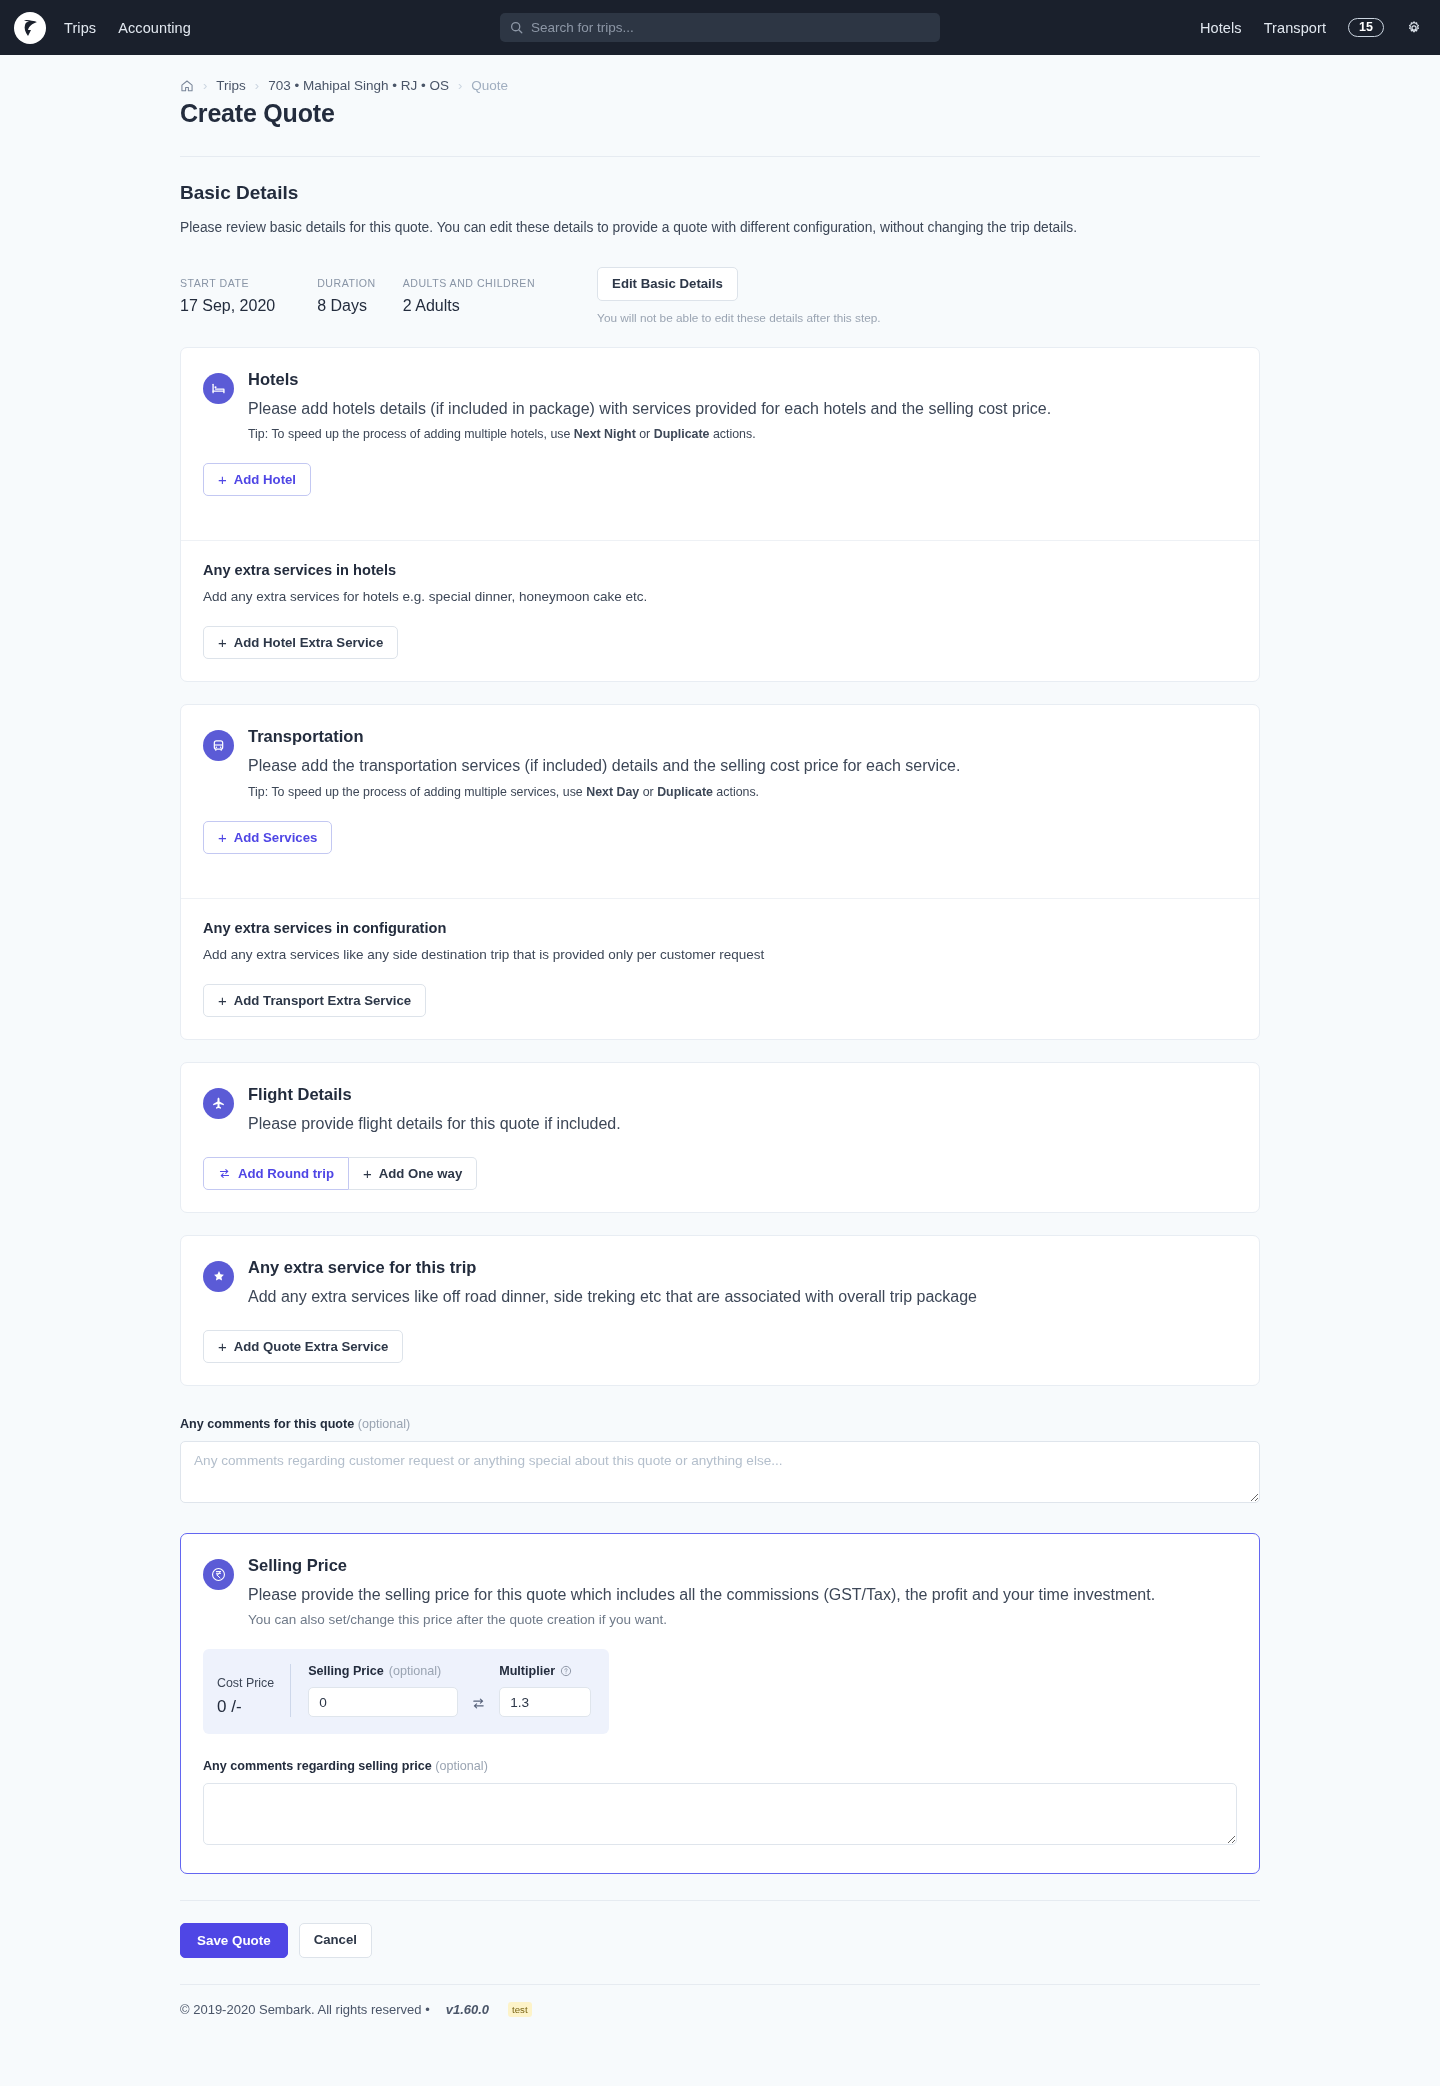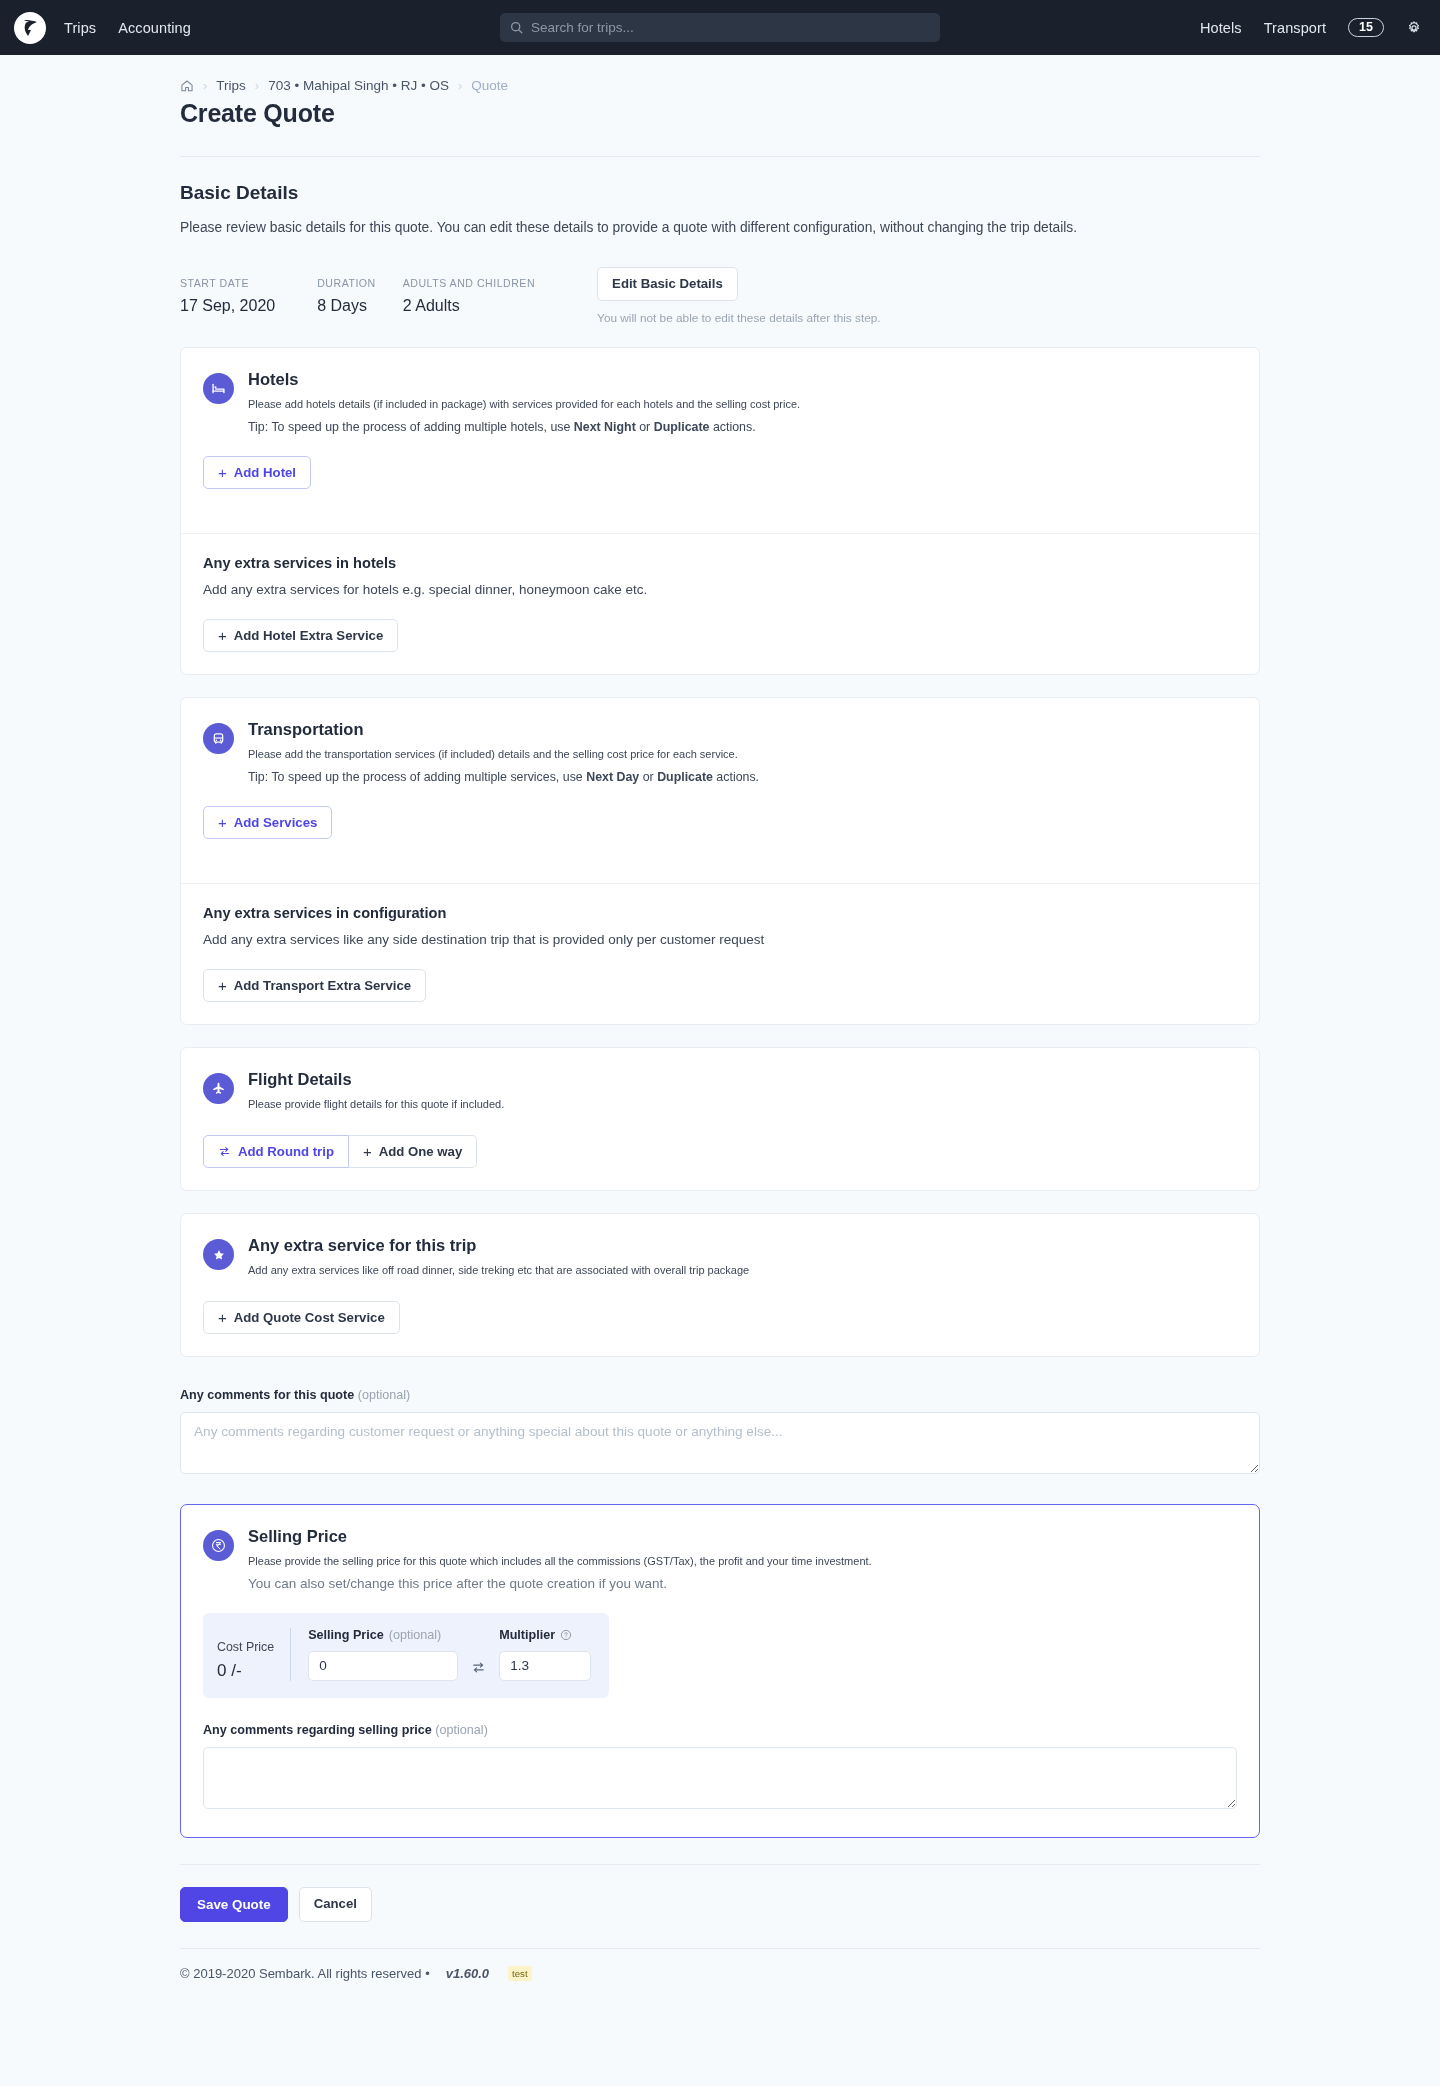--- a/index.html
+++ b/index.html
@@ -180,24 +180,25 @@
     display: flex; align-items: center; justify-content: center;
     flex: 0 0 auto;
     margin-top: 3px;
   }
   .card-title {
     font-size: 16.5px;
     font-weight: 700;
     color: #232c3d;
   }
   .card-desc {
-    font-size: 11px;
+    font-size: 16px;
     color: #3d4757;
     margin-top: 8px;
     line-height: 1.45;
+    text-align: center;
   }
   .card-tip {
     font-size: 12.4px;
     color: #3d4757;
     margin-top: 7px;
   }
   .card-tip b { font-weight: 700; }
   .btn-outline-primary {
     border: 1px solid #c3c8f2;
     color: #4f46e5;
@@ -567,21 +568,21 @@
           </svg>
         </span>
         <div>
           <div class="card-title">Any extra service for this trip</div>
           <div class="card-desc">Add any extra services like off road dinner, side treking etc that are associated with overall trip package</div>
         </div>
       </div>
       <div class="btn-row">
         <button class="btn-outline-plain">
           <span class="plus">+</span>
-          <span>Add Quote Cost Service</span>
+          <span>Add Quote Extra Service</span>
         </button>
       </div>
     </div>
   </div>
 
   <div class="field-block">
     <label class="field-label">
       <span>Any comments for this quote</span>
       <span class="opt">(optional)</span>
     </label>

